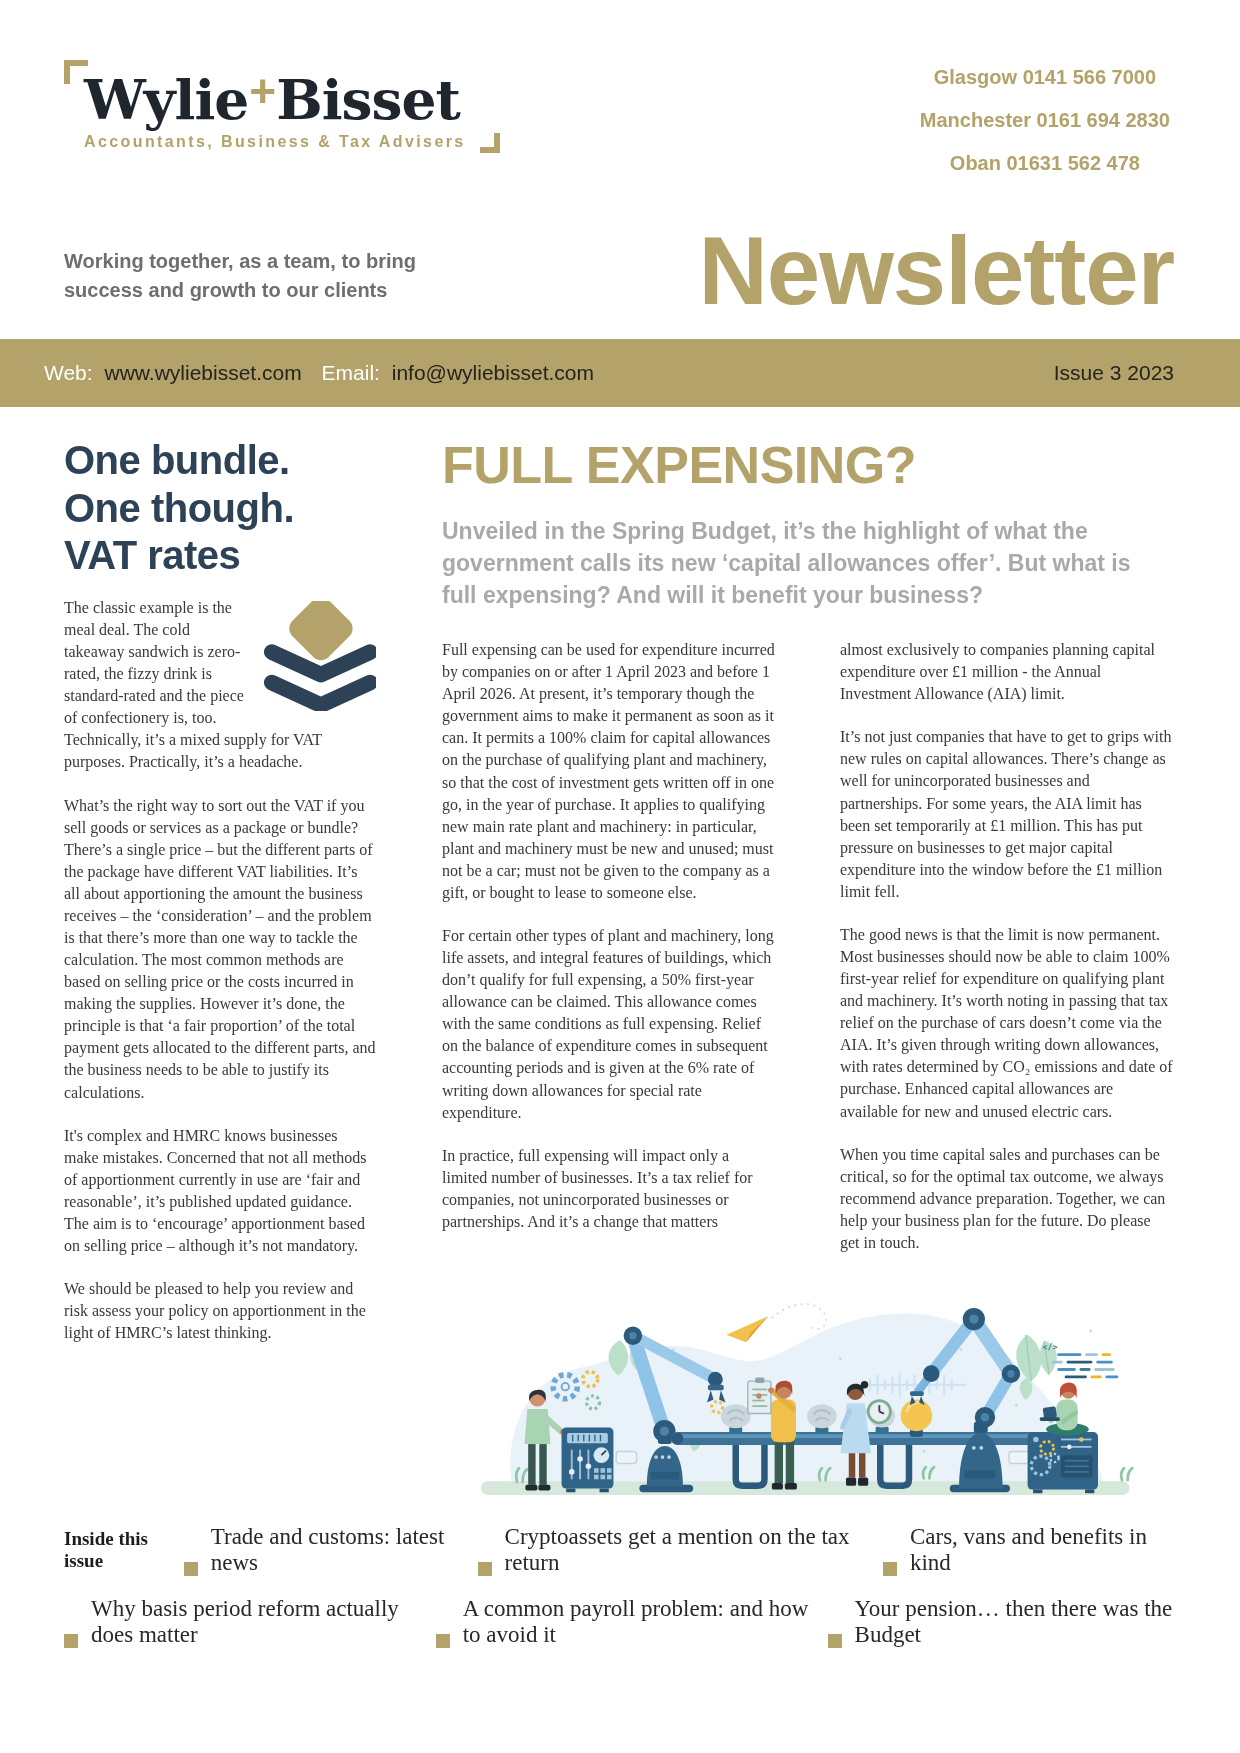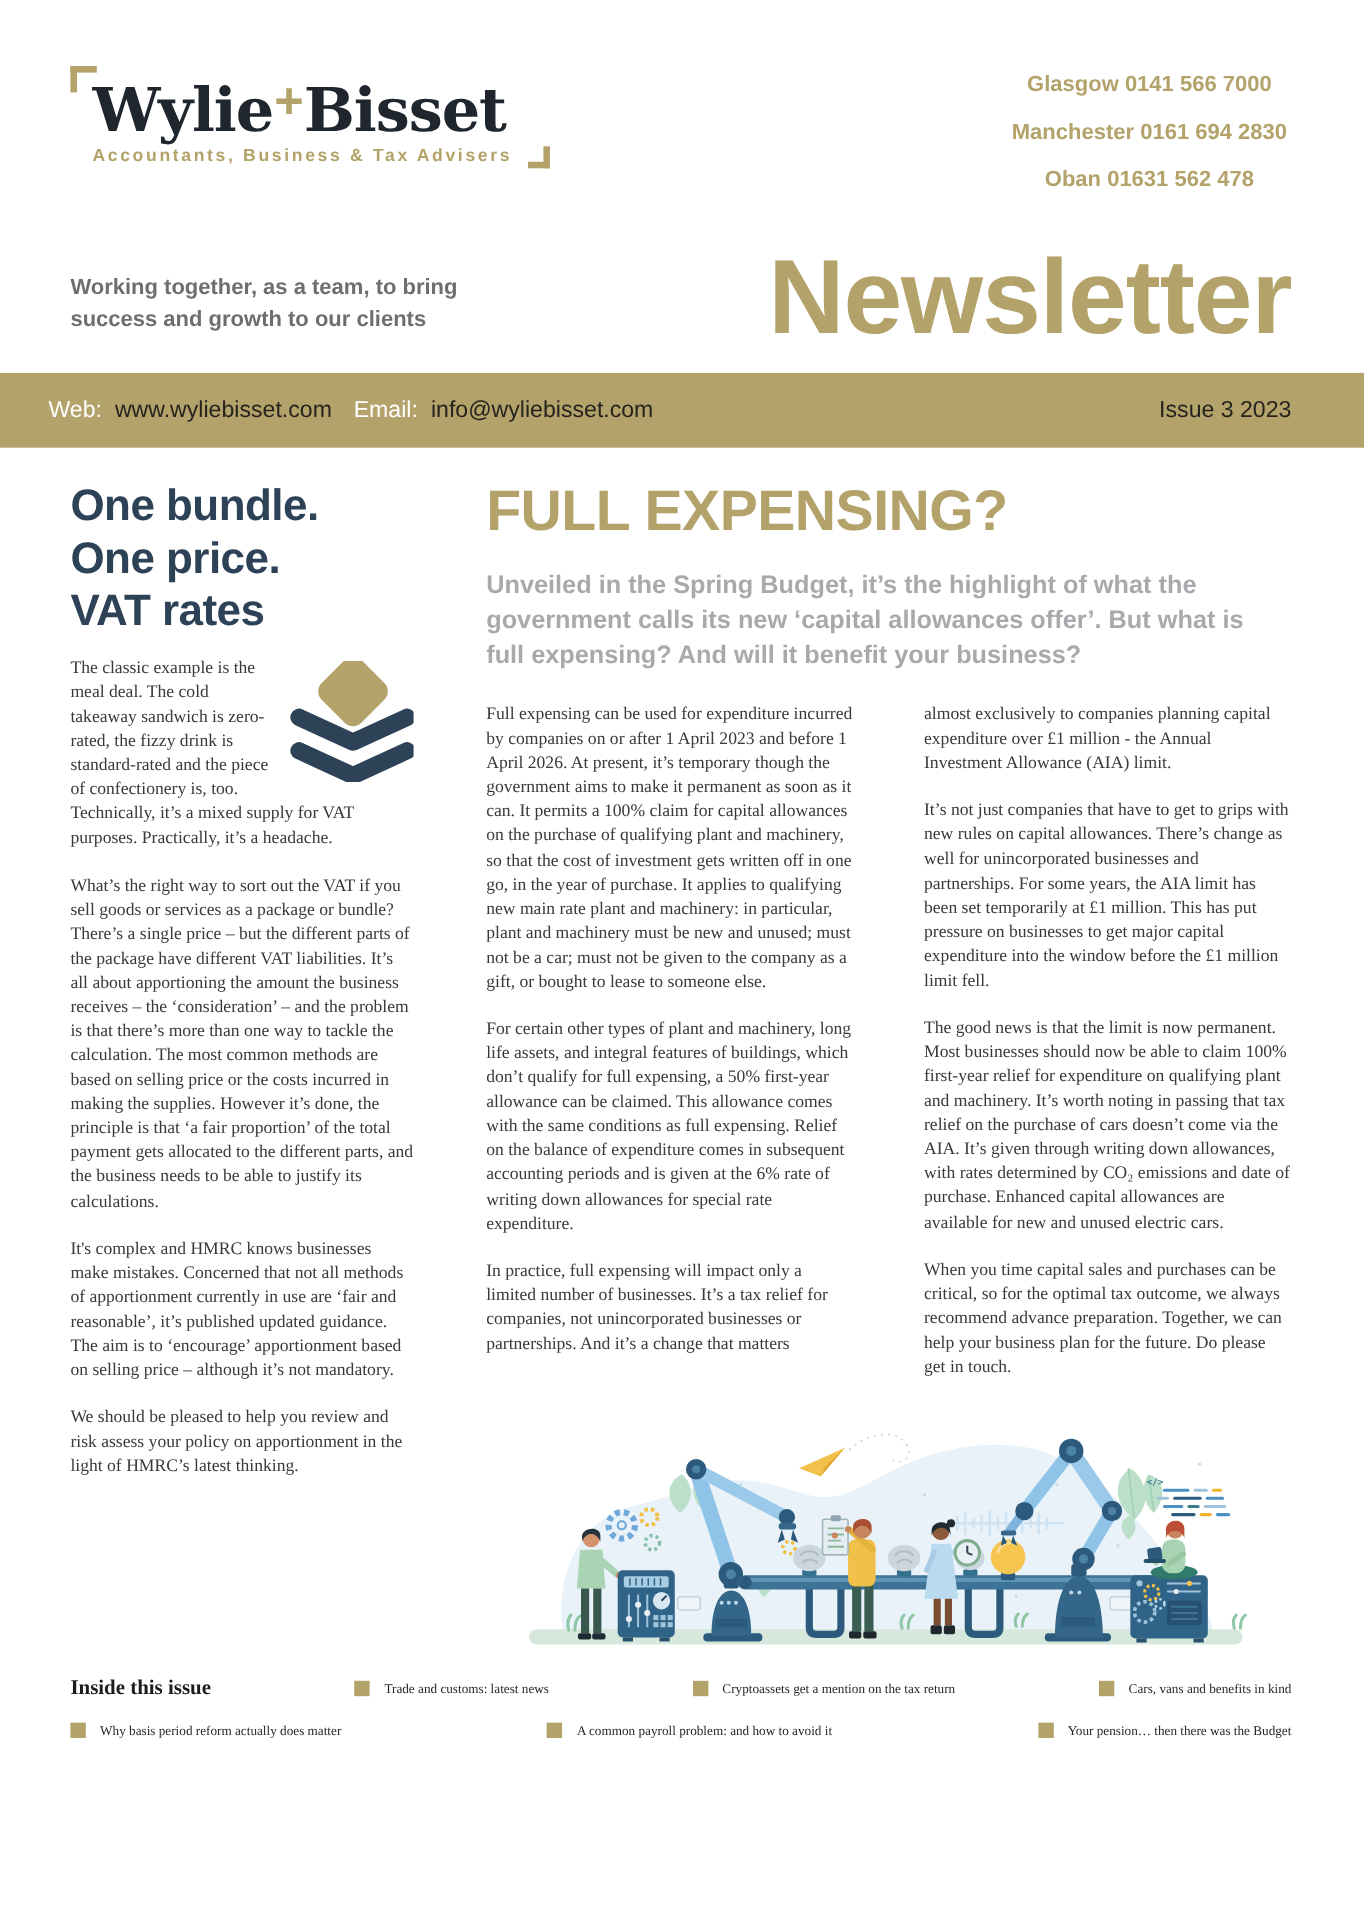--- a/index.html
+++ b/index.html
@@ -43,21 +43,21 @@
   .mainart h2{color:var(--gold);font-size:52px;font-weight:700;line-height:1.1;letter-spacing:-.5px;}
   .mainart h2 span{display:block;}
   .standfirst{margin-top:20px;color:var(--standfirst-gray);font-weight:700;font-size:23px;line-height:1.4;max-width:700px;}
   .cols{display:flex;gap:64px;margin-top:28px;}
   .col{flex:1;min-width:0;}
   .scene{display:block;width:100%;height:auto;margin-top:40px;}
   
   .inside{padding:22px 66px 0 64px;font-family:"Liberation Serif",serif;color:#2a2824;}
   .inside .row{display:flex;align-items:center;justify-content:space-between;margin-bottom:20px;}
   .inside .label{font-weight:700;font-size:19px;color:#1e1c18;}
-  .iitem{display:flex;align-items:flex-start;font-size:12px;}
+  .iitem{display:flex;align-items:flex-end;font-size:23px;}
   .bullet{width:14px;height:14px;background:var(--gold);margin-right:13px;flex:none;}
 </style>
 </head>
 <body>
 
 <div class="page">
 
   <div class="hdr">
     <div class="logo">
       <span class="bracket tl"></span>
@@ -87,21 +87,21 @@
       <a href="#" class="val">info@wyliebisset.com</a>
     </div>
     <div>Issue 3 2023</div>
   </div>
 
   <div class="content">
 
     <aside class="leftcol">
       <h1>
         <span>One bundle.</span>
-        <span>One price.</span>
+        <span>One though.</span>
         <span>VAT rates</span>
       </h1>
       <div class="serifbody">
         <p>
           <svg class="layers-icon" viewBox="0 0 120 112" aria-hidden="true">
             <rect x="38" y="2" width="52" height="52" rx="11" transform="rotate(45 64 28)" fill="#b3a269"></rect>
             <path d="M14 52 L64 75 L114 52" stroke="#2d4257" stroke-width="16" fill="none" stroke-linejoin="round" stroke-linecap="round"></path>
             <path d="M14 83 L64 106 L114 83" stroke="#2d4257" stroke-width="16" fill="none" stroke-linejoin="round" stroke-linecap="round"></path>
           </svg>
           <span>The classic example is the meal deal. The cold takeaway sandwich is zero-rated, the fizzy drink is standard-rated and the piece of confectionery is, too. Technically, it’s a mixed supply for VAT purposes. Practically, it’s a headache.</span>

